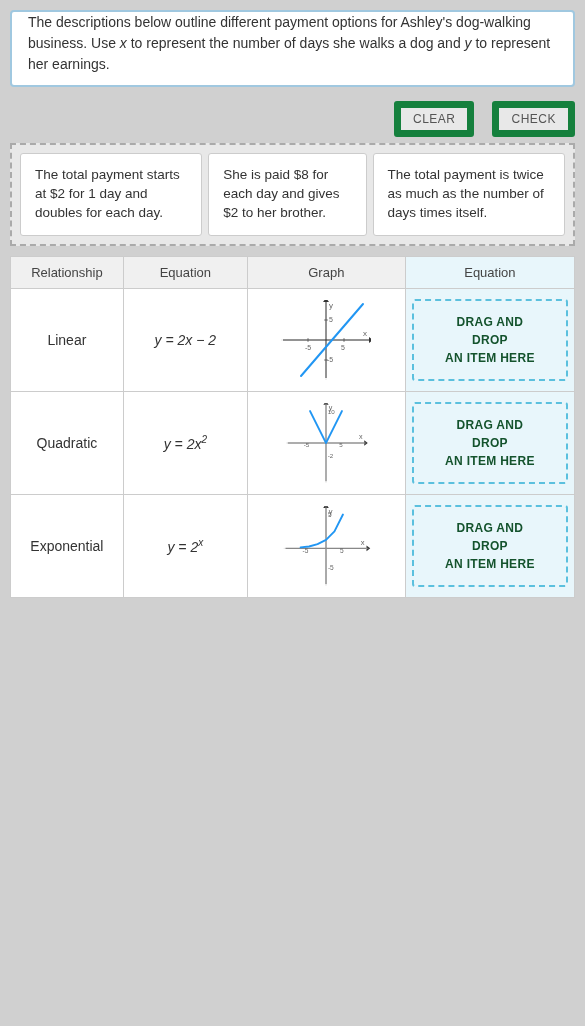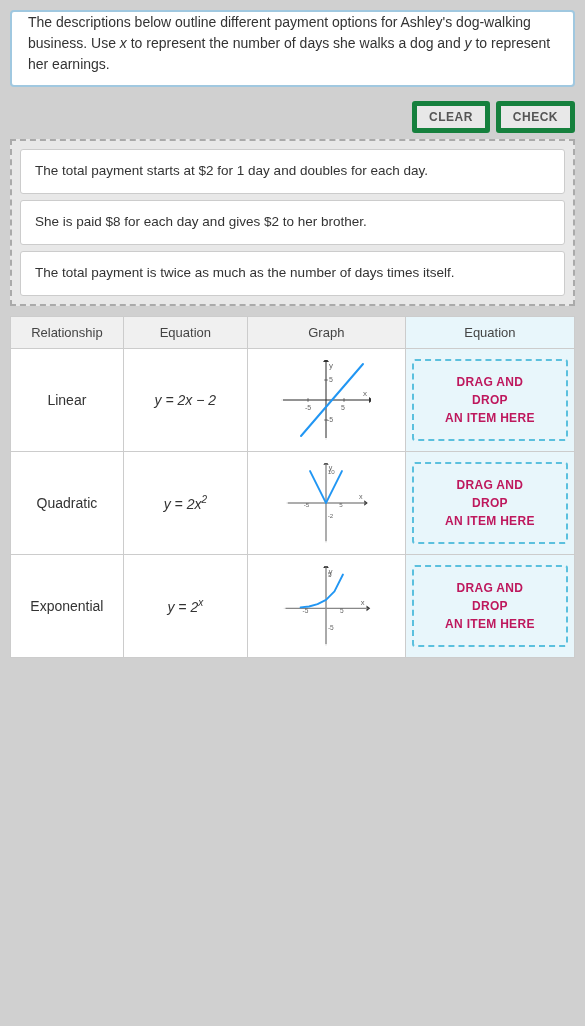--- a/index.html
+++ b/index.html
@@ -24,38 +24,38 @@
 
     
     .buttons-row {
       display: flex;
       justify-content: flex-end;
       padding: 6px 10px;
       gap: 6px;
     }
     .btn {
       background: #e8e8e8;
-      border: 5px solid #15803d;
+      border: 7px solid #15803d;
       border-radius: 3px;
       padding: 4px 12px;
       font-size: 12px;
-      font-weight: bold;
+      font-weight: normal;
       color: #555;
       cursor: pointer;
       letter-spacing: 0.5px;
+      margin-left: 12px;
     }
 
     
     .draggable-area {
       border: 2px dashed #aaa;
       margin: 0 10px 0 10px;
       padding: 8px;
       background: #e8e8e8;
       display: flex;
-      flex-direction: column;
       gap: 6px;
     }
     .draggable-item {
       background: #fff;
       border: 1px solid #ccc;
       border-radius: 3px;
       padding: 12px 14px;
       font-size: 13.5px;
       line-height: 1.4;
       cursor: grab;
@@ -88,21 +88,21 @@
     }
     .col-relationship { width: 20%; }
     .col-equation { width: 22%; }
     .col-graph { width: 28%; }
     .col-situation { width: 30%; background: #e8f6fb; }
 
     .drop-zone {
       border: 2px dashed #5bc0de;
       border-radius: 3px;
       padding: 12px 6px;
-      color: #be185d;
+      color: #14532d;
       font-size: 12px;
       font-weight: bold;
       text-align: center;
       line-height: 1.5;
       letter-spacing: 0.3px;
     }
 
     
     .math-eq {
       font-style: italic;

